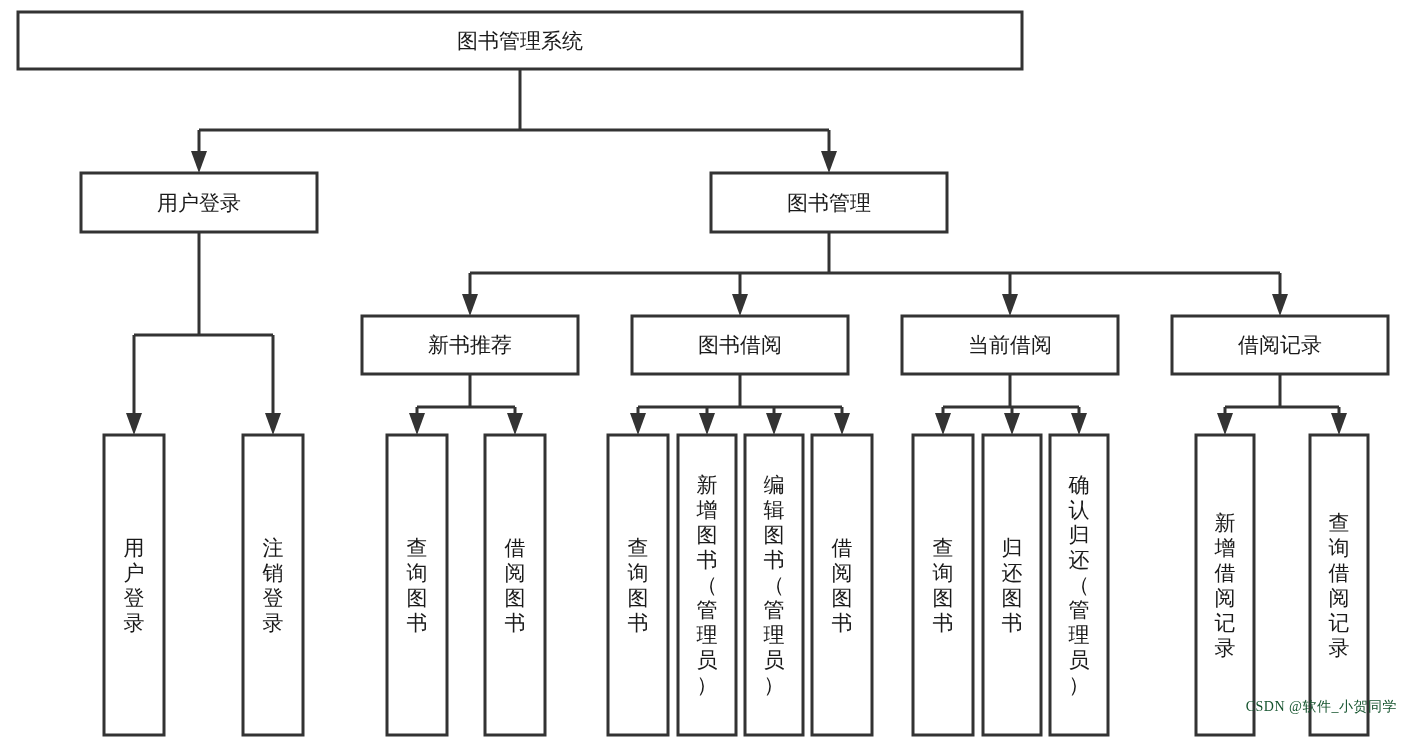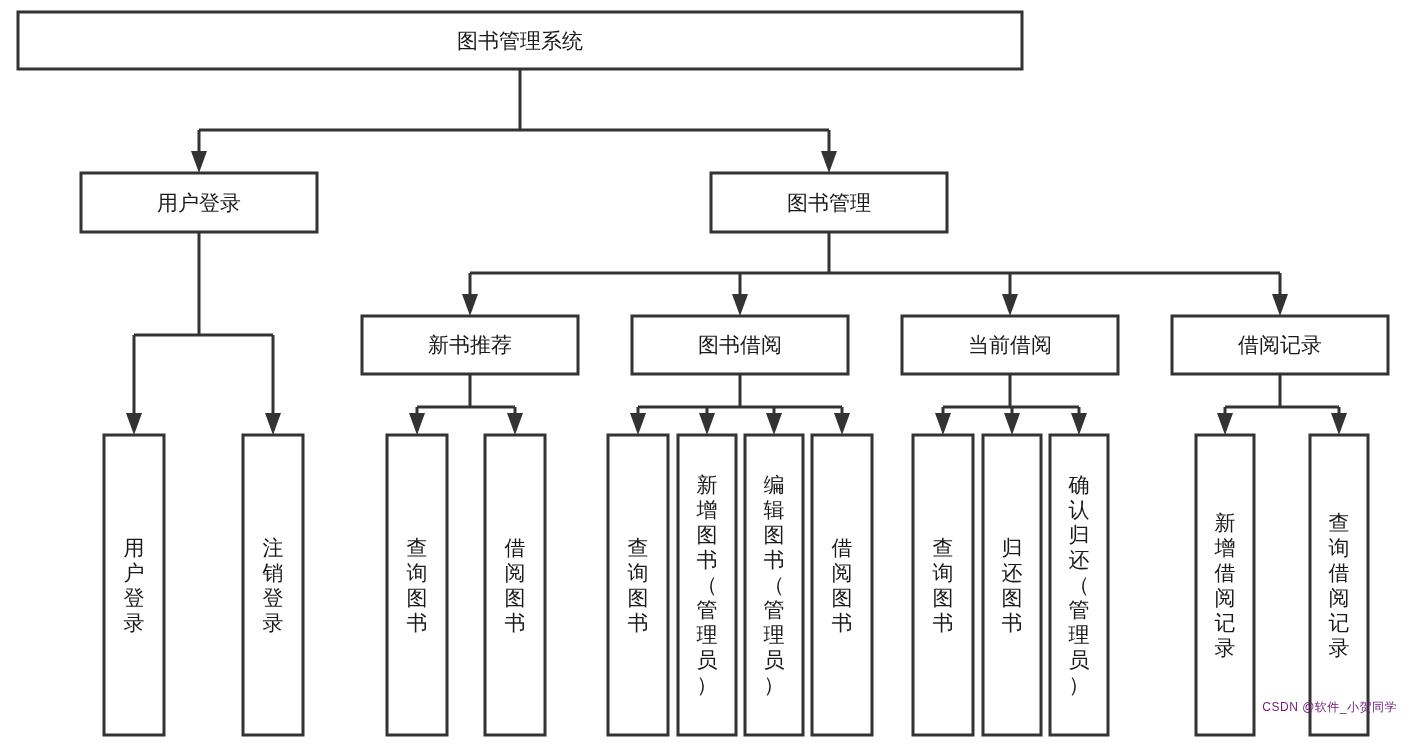--- a/index.html
+++ b/index.html
@@ -53,23 +53,23 @@
     stroke-linecap: butt;
   }
   .connector-arrow {
     fill: #333333;
     stroke: none;
   }
   .watermark-text {
     position: absolute;
     right: 8px;
     bottom: 6px;
-    font-family: Liberation Sans, sans-serif;
-    font-size: 12px;
-    color: #701a75;
+    font-family: Liberation Serif, serif;
+    font-size: 14px;
+    color: #14532d;
     white-space: nowrap;
     letter-spacing: 0.5px;
     user-select: none;
   }
 </style>
 </head>
 <body>
 
 <div id="diagram-root">
   <svg class="diagram-canvas" viewBox="0 0 1405 747">

